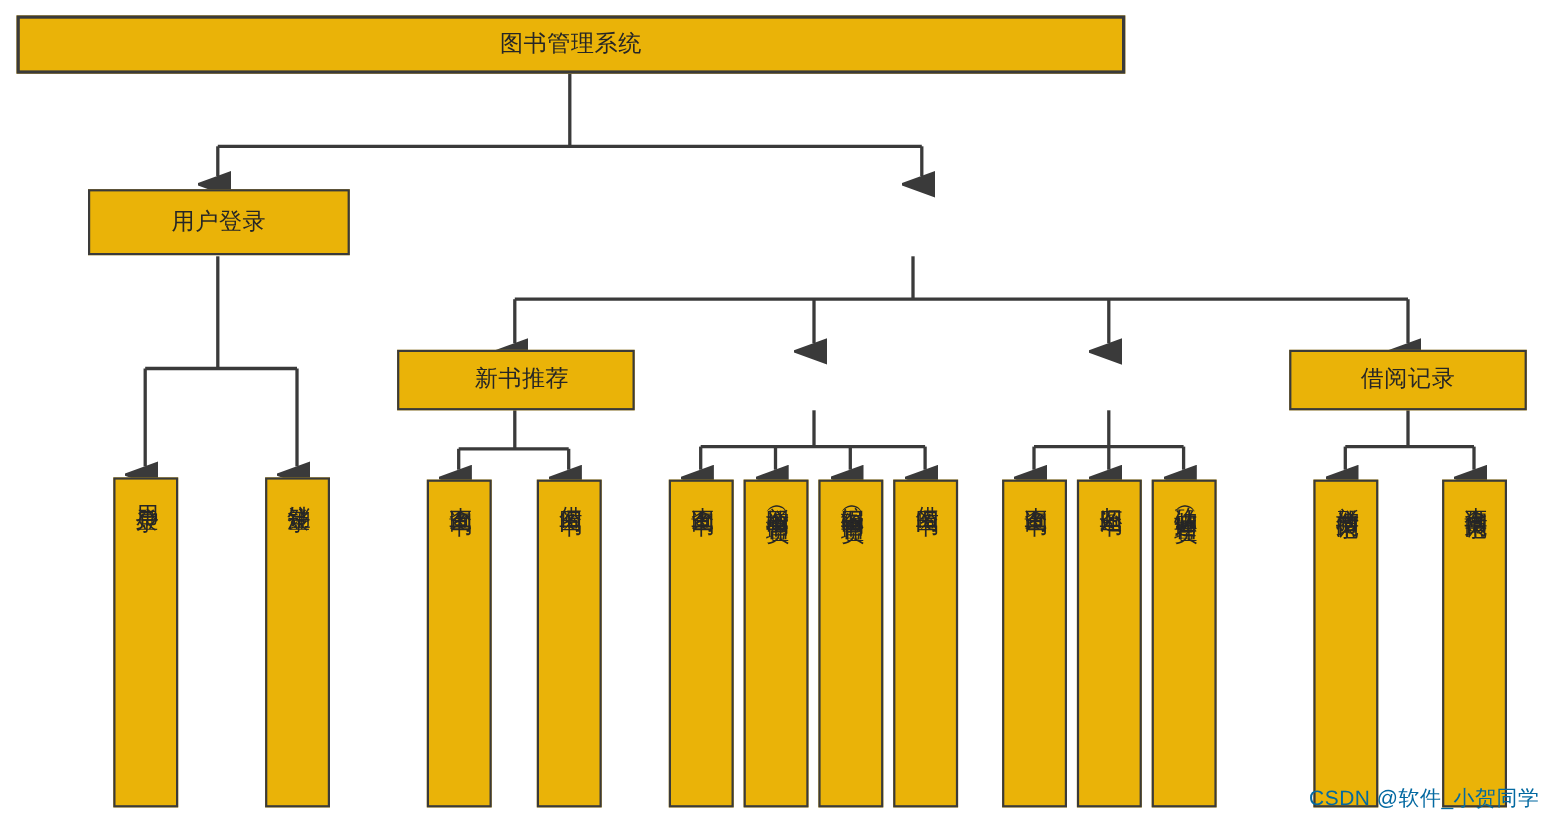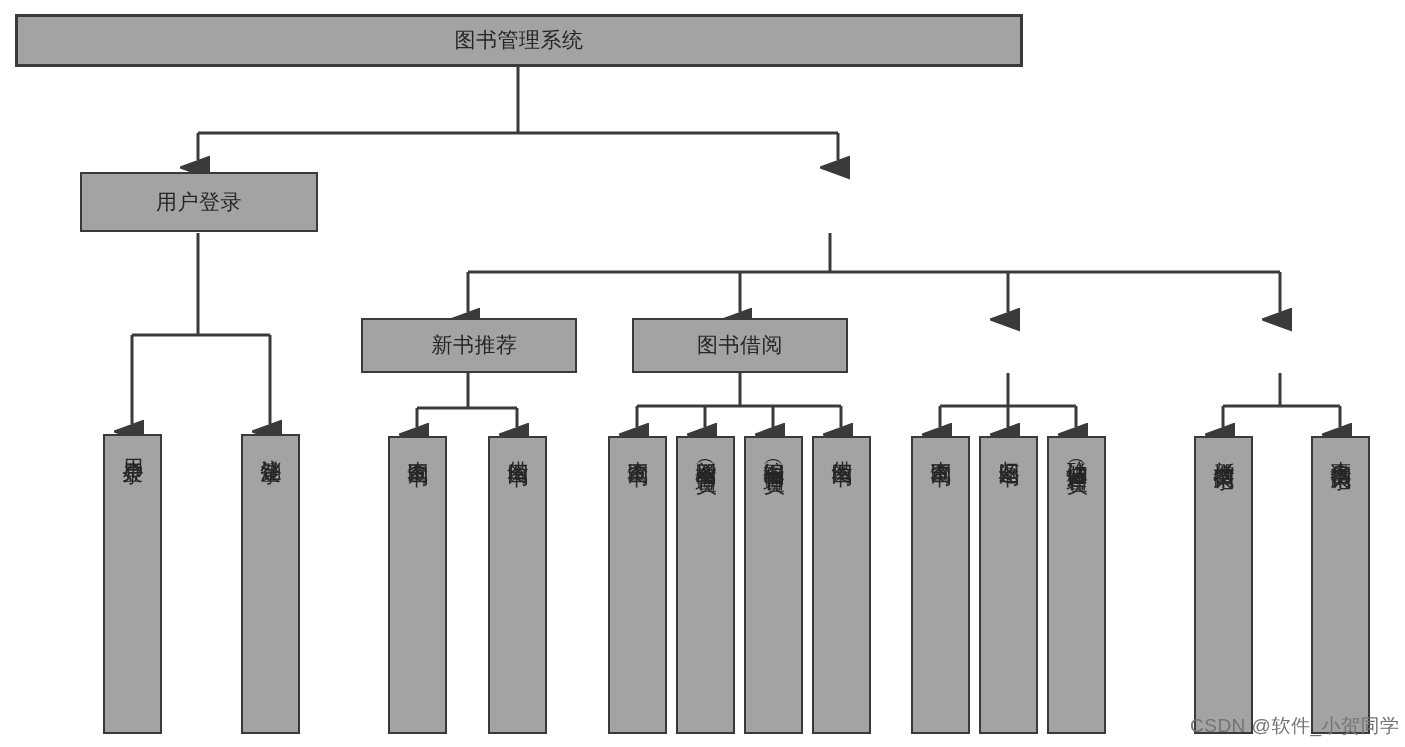--- a/index.html
+++ b/index.html
@@ -23,21 +23,21 @@
     left: 0;
     top: 0;
     width: 1405px;
     height: 747px;
     pointer-events: none;
   }
   .node {
     position: absolute;
     box-sizing: border-box;
     border: 2px solid #3a3a3a;
-    background: #a3a3a3;
+    background: #eab308;
     display: flex;
     align-items: center;
     justify-content: center;
     overflow: hidden;
   }
   .node.root {
     border-width: 3px;
   }
   .node-label {
     font-size: 21px;
@@ -57,21 +57,21 @@
     color: #262626;
     writing-mode: vertical-rl;
     text-orientation: upright;
     letter-spacing: 2px;
     white-space: nowrap;
     display: block;
   }
   .watermark {
     position: absolute;
     font-size: 19px;
-    color: #737373;
+    color: #0369a1;
     white-space: nowrap;
     letter-spacing: 0.5px;
   }
 </style>
 </head>
 <body>
 
 <div id="canvas">
 
   <svg id="wires" viewBox="0 0 1405 747">
@@ -128,22 +128,22 @@
     <span class="node-label">图书管理系统</span>
   </div>
 
   <div class="node" style="left:80px; top:172px; width:238px; height:60px;">
     <span class="node-label">用户登录</span>
   </div>
 
   <div class="node" style="left:361px; top:318px; width:216px; height:55px;padding-left:11px;">
     <span class="node-label">新书推荐</span>
   </div>
-  <div class="node" style="left:632px; top:318px; width:216px; height:55px;">
-    <span class="node-label">图书借阅</span>
+  <div class="node" style="left:1172px; top:318px; width:216px; height:55px;">
+    <span class="node-label">借阅记录</span>
   </div>
 
   <div class="node leaf" style="left:103px; top:434px; width:59px; height:300px;">
     <span class="leaf-label">用户登录</span>
   </div>
   <div class="node leaf" style="left:241px; top:434px; width:59px; height:300px;">
     <span class="leaf-label">注销登录</span>
   </div>
 
   <div class="node leaf" style="left:388px; top:436px; width:59px; height:298px;">

